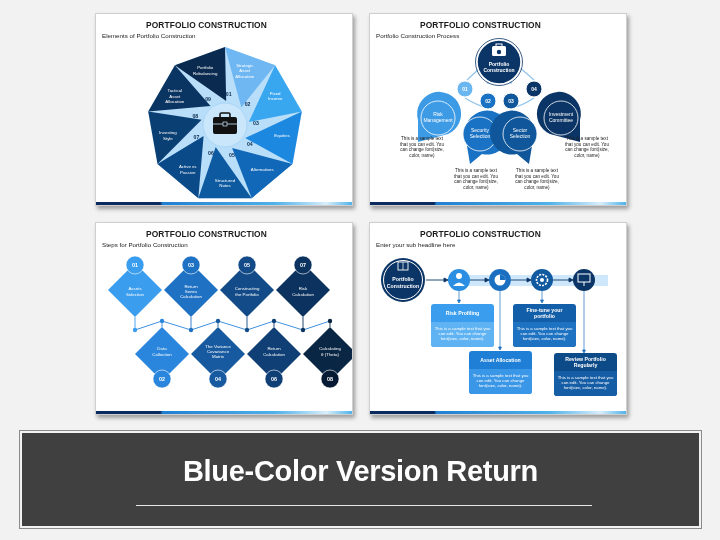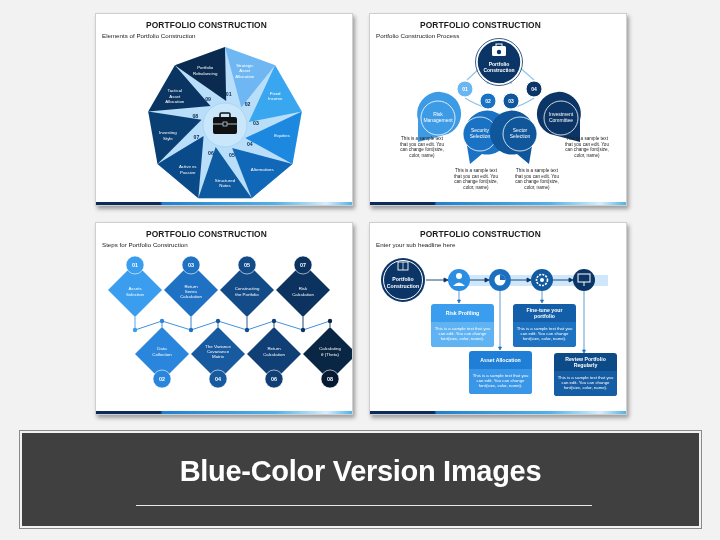--- a/index.html
+++ b/index.html
@@ -334,16 +334,16 @@
       <div style="background:#155ea6;height:25px;padding-top:4px;font-size:4.3px;color:#fff;text-align:center;line-height:5.2px">
         <div>This is a sample text that you</div>
           <div>can edit. You can change</div>
           <div>font(size, color, name).</div>
       </div>
     </div>
     <div class="footer-bar"></div>
   </div>
 
   <div class="banner">
-    <div class="banner-title">Blue-Color Version Images</div>
+    <div class="banner-title">Blue-Color Version Return</div>
     <div class="banner-rule"></div>
   </div>
 </div>
 
 </body></html>

